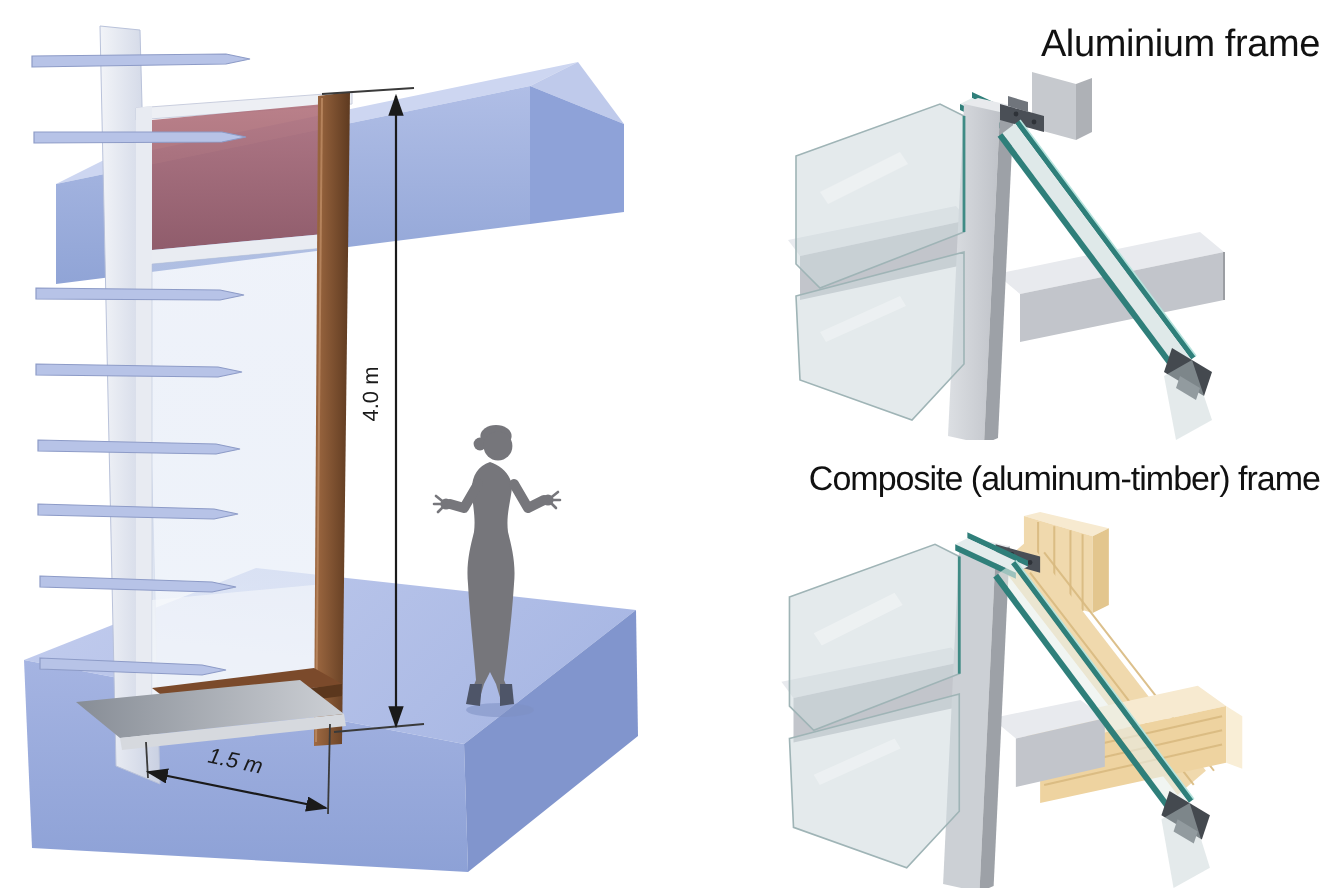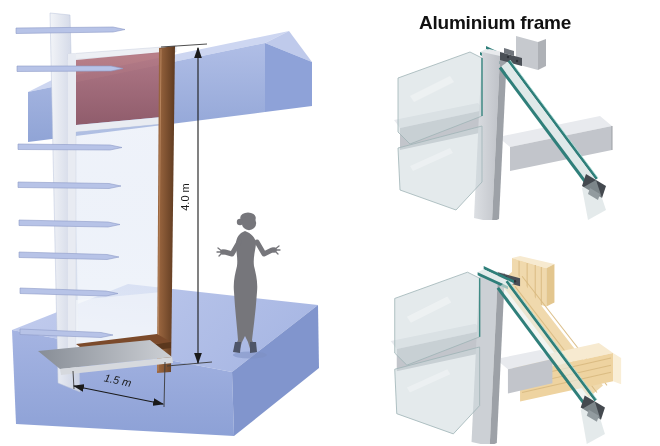--- a/index.html
+++ b/index.html
@@ -1,18 +1,18 @@
 <!DOCTYPE html>
 <html style="--title-text: #111111; --dimension-line: #1a1a1a; --slab-blue: #9fb0dd; --slab-blue-light: #c7d1ef; --slab-blue-dark: #8296cd; --spandrel-red-light: #b06f7a; --spandrel-red-dark: #8f525d; --timber-brown-light: #a06a42; --timber-brown-dark: #5e3a20; --aluminum-gray: #c9ccd1; --glass-edge-teal: #2f7f7a; --timber-light: #f0d9ad; --figure-gray: #76767b;"><head>
 <meta charset="utf-8">
 <style>
   html,body{margin:0;padding:0;background:#fff;}
   .canvas{position:relative;width:660px;height:446px;background:#fff;overflow:hidden;
           font-family:"Liberation Sans",sans-serif;}
-  .frame-title{position:absolute;left:330px;width:330px;text-align:center;font-weight:bold;
+  .frame-title{position:absolute;left:330px;width:330px;text-align:right;font-weight:normal;
                color:var(--title-text,#111);white-space:nowrap;}
   .title-top{top:12px;font-size:19px;letter-spacing:-0.2px;}
   .title-bottom{top:230px;font-size:17px;letter-spacing:-0.5px;}
   svg{position:absolute;display:block;}
   #facade-svg{left:0;top:0;}
   #alu-svg{left:390px;top:36px;}
   #comp-svg{left:386px;top:256px;}
   .dim{stroke:var(--dimension-line,#1a1a1a);stroke-width:1.1;fill:none;}
   .tick{stroke:#3a3a3a;stroke-width:0.9;fill:none;}
   .dim-label{fill:var(--dimension-line,#1a1a1a);font-size:11px;font-family:"Liberation Sans",sans-serif;}
@@ -150,20 +150,21 @@
 
     <g>
       <path class="tick" d="M73,371 L74,389"></path>
       <path class="tick" d="M165,362 L164,407"></path>
       <path class="dim" d="M74,386 L163,404" marker-start="url(#arrS)" marker-end="url(#arrE)"></path>
       <text class="dim-label" x="117" y="384" text-anchor="middle" font-style="italic" transform="rotate(12 117 384)">1.5 m</text>
     </g>
   </svg>
 
   <div class="frame-title title-top">Aluminium frame</div>
+  <div class="frame-title title-bottom">Composite (aluminum-timber) frame</div>
 
   <svg id="alu-svg" width="252" height="184" viewBox="0 0 252 184">
     <defs>
       <linearGradient id="mulGrad" x1="0" y1="0" x2="1" y2="0">
         <stop offset="0" stop-color="#dcdfe3"></stop>
           <stop offset="1" stop-color="#bfc2c8"></stop>
       </linearGradient>
     </defs>
     <g>
       <polygon points="126,0 148,6 148,34 126,28" fill="#c6c9ce"></polygon>

